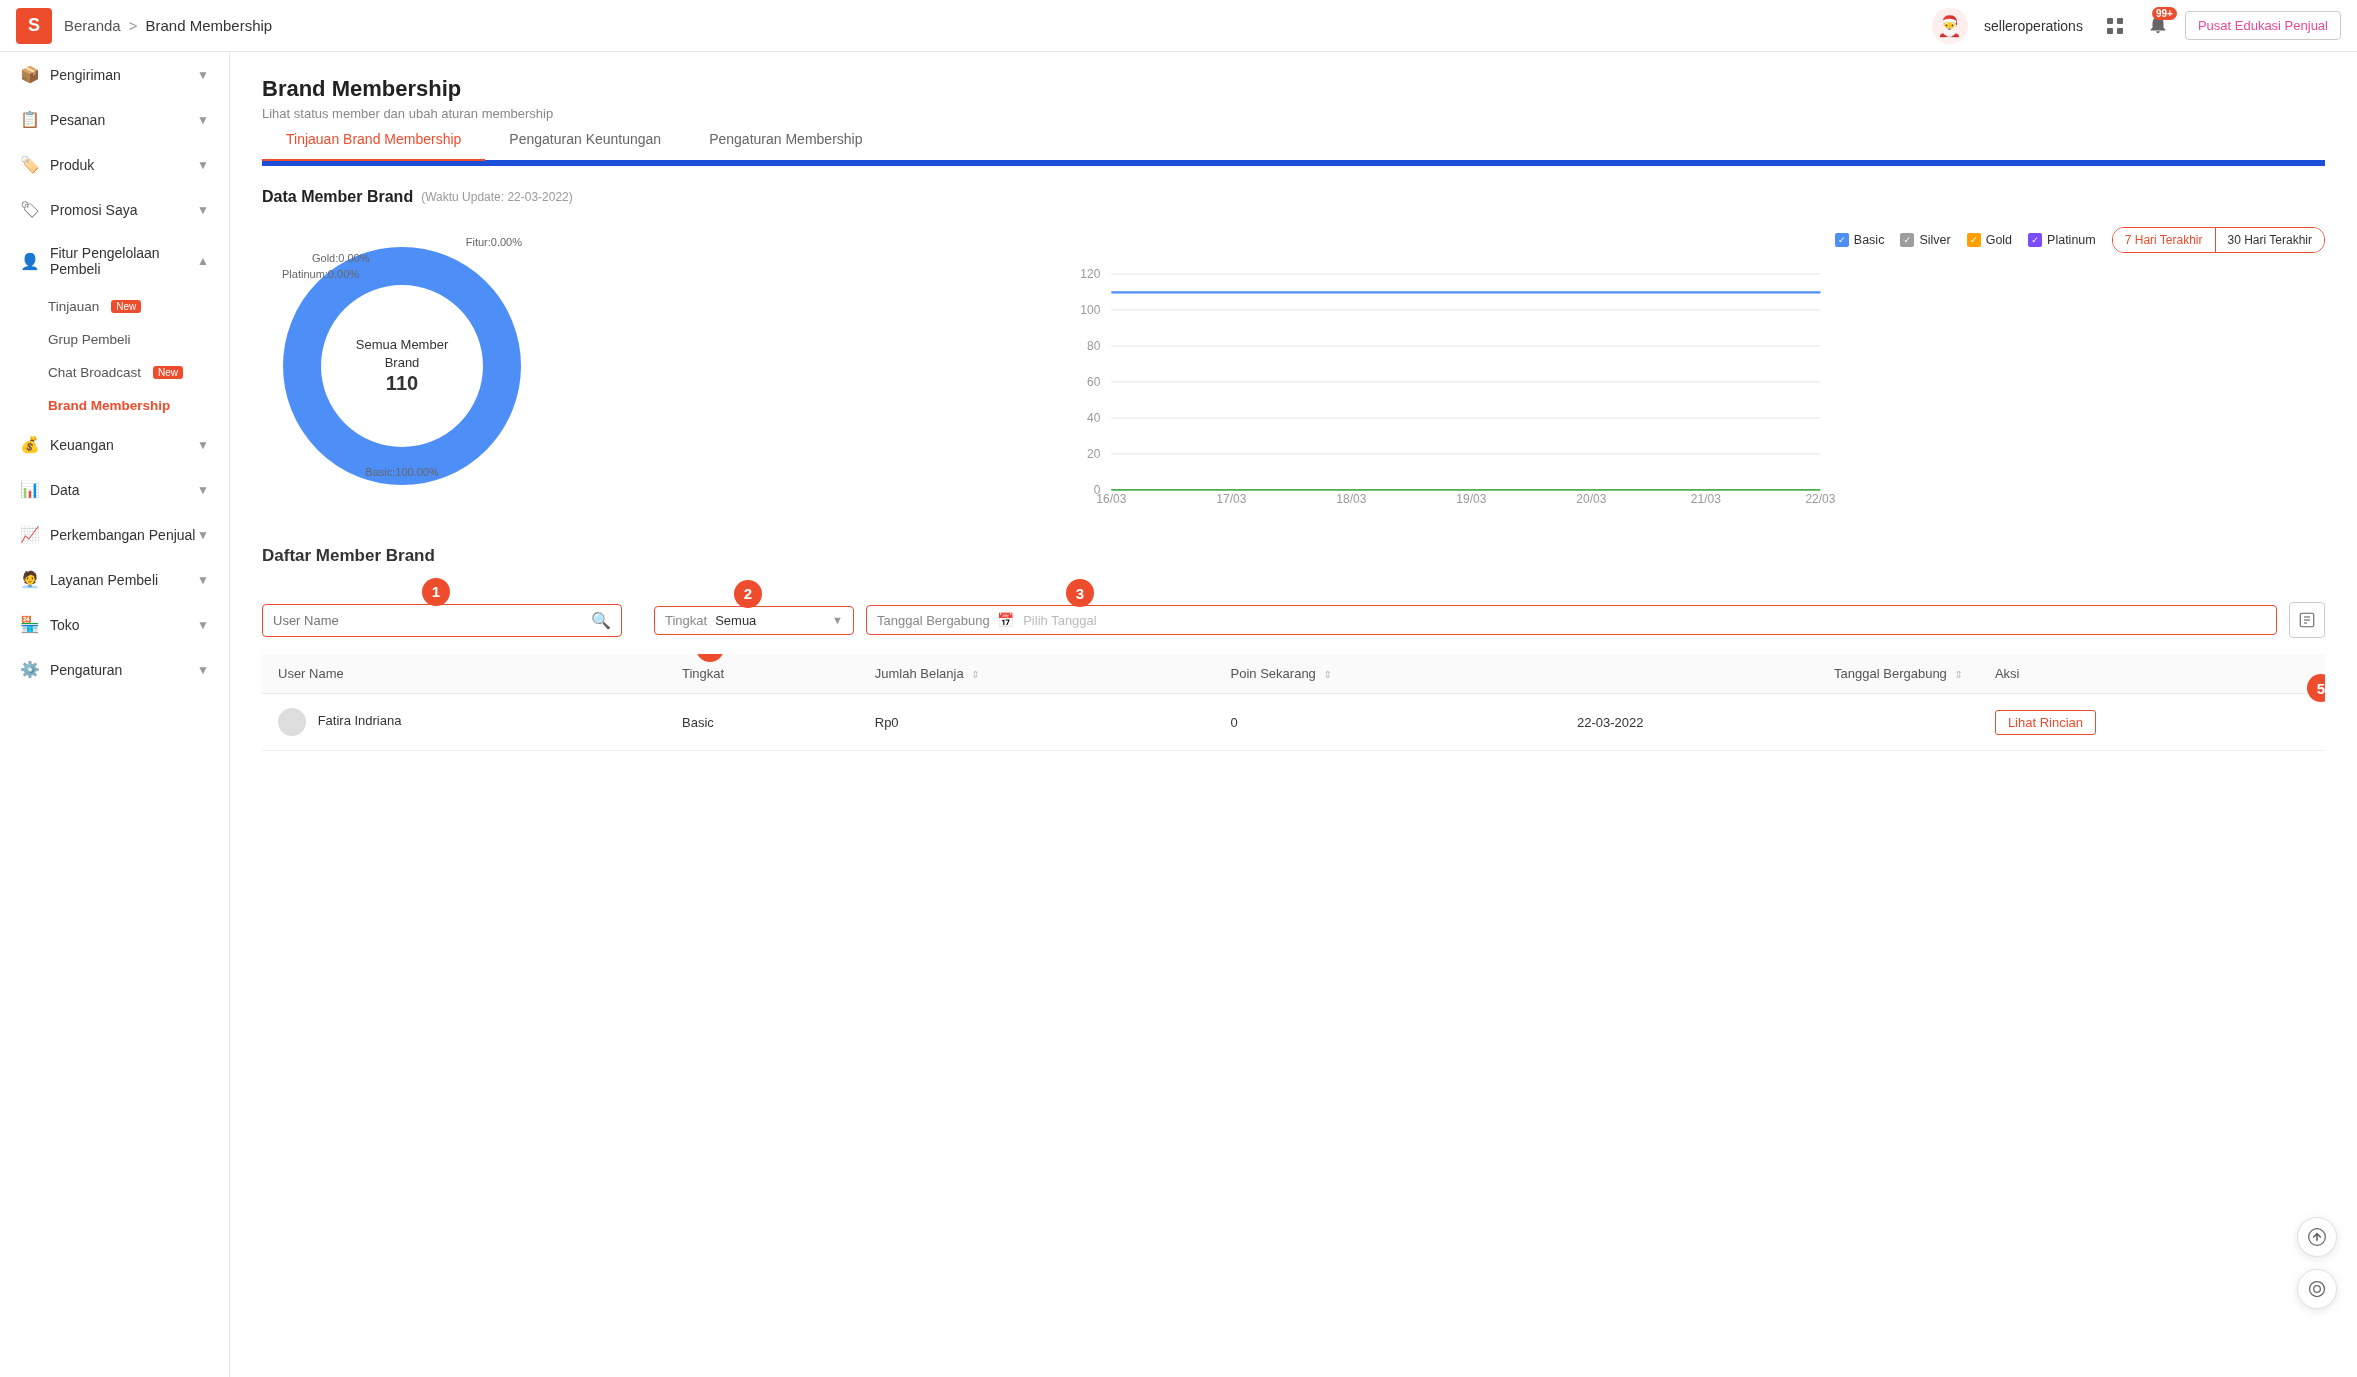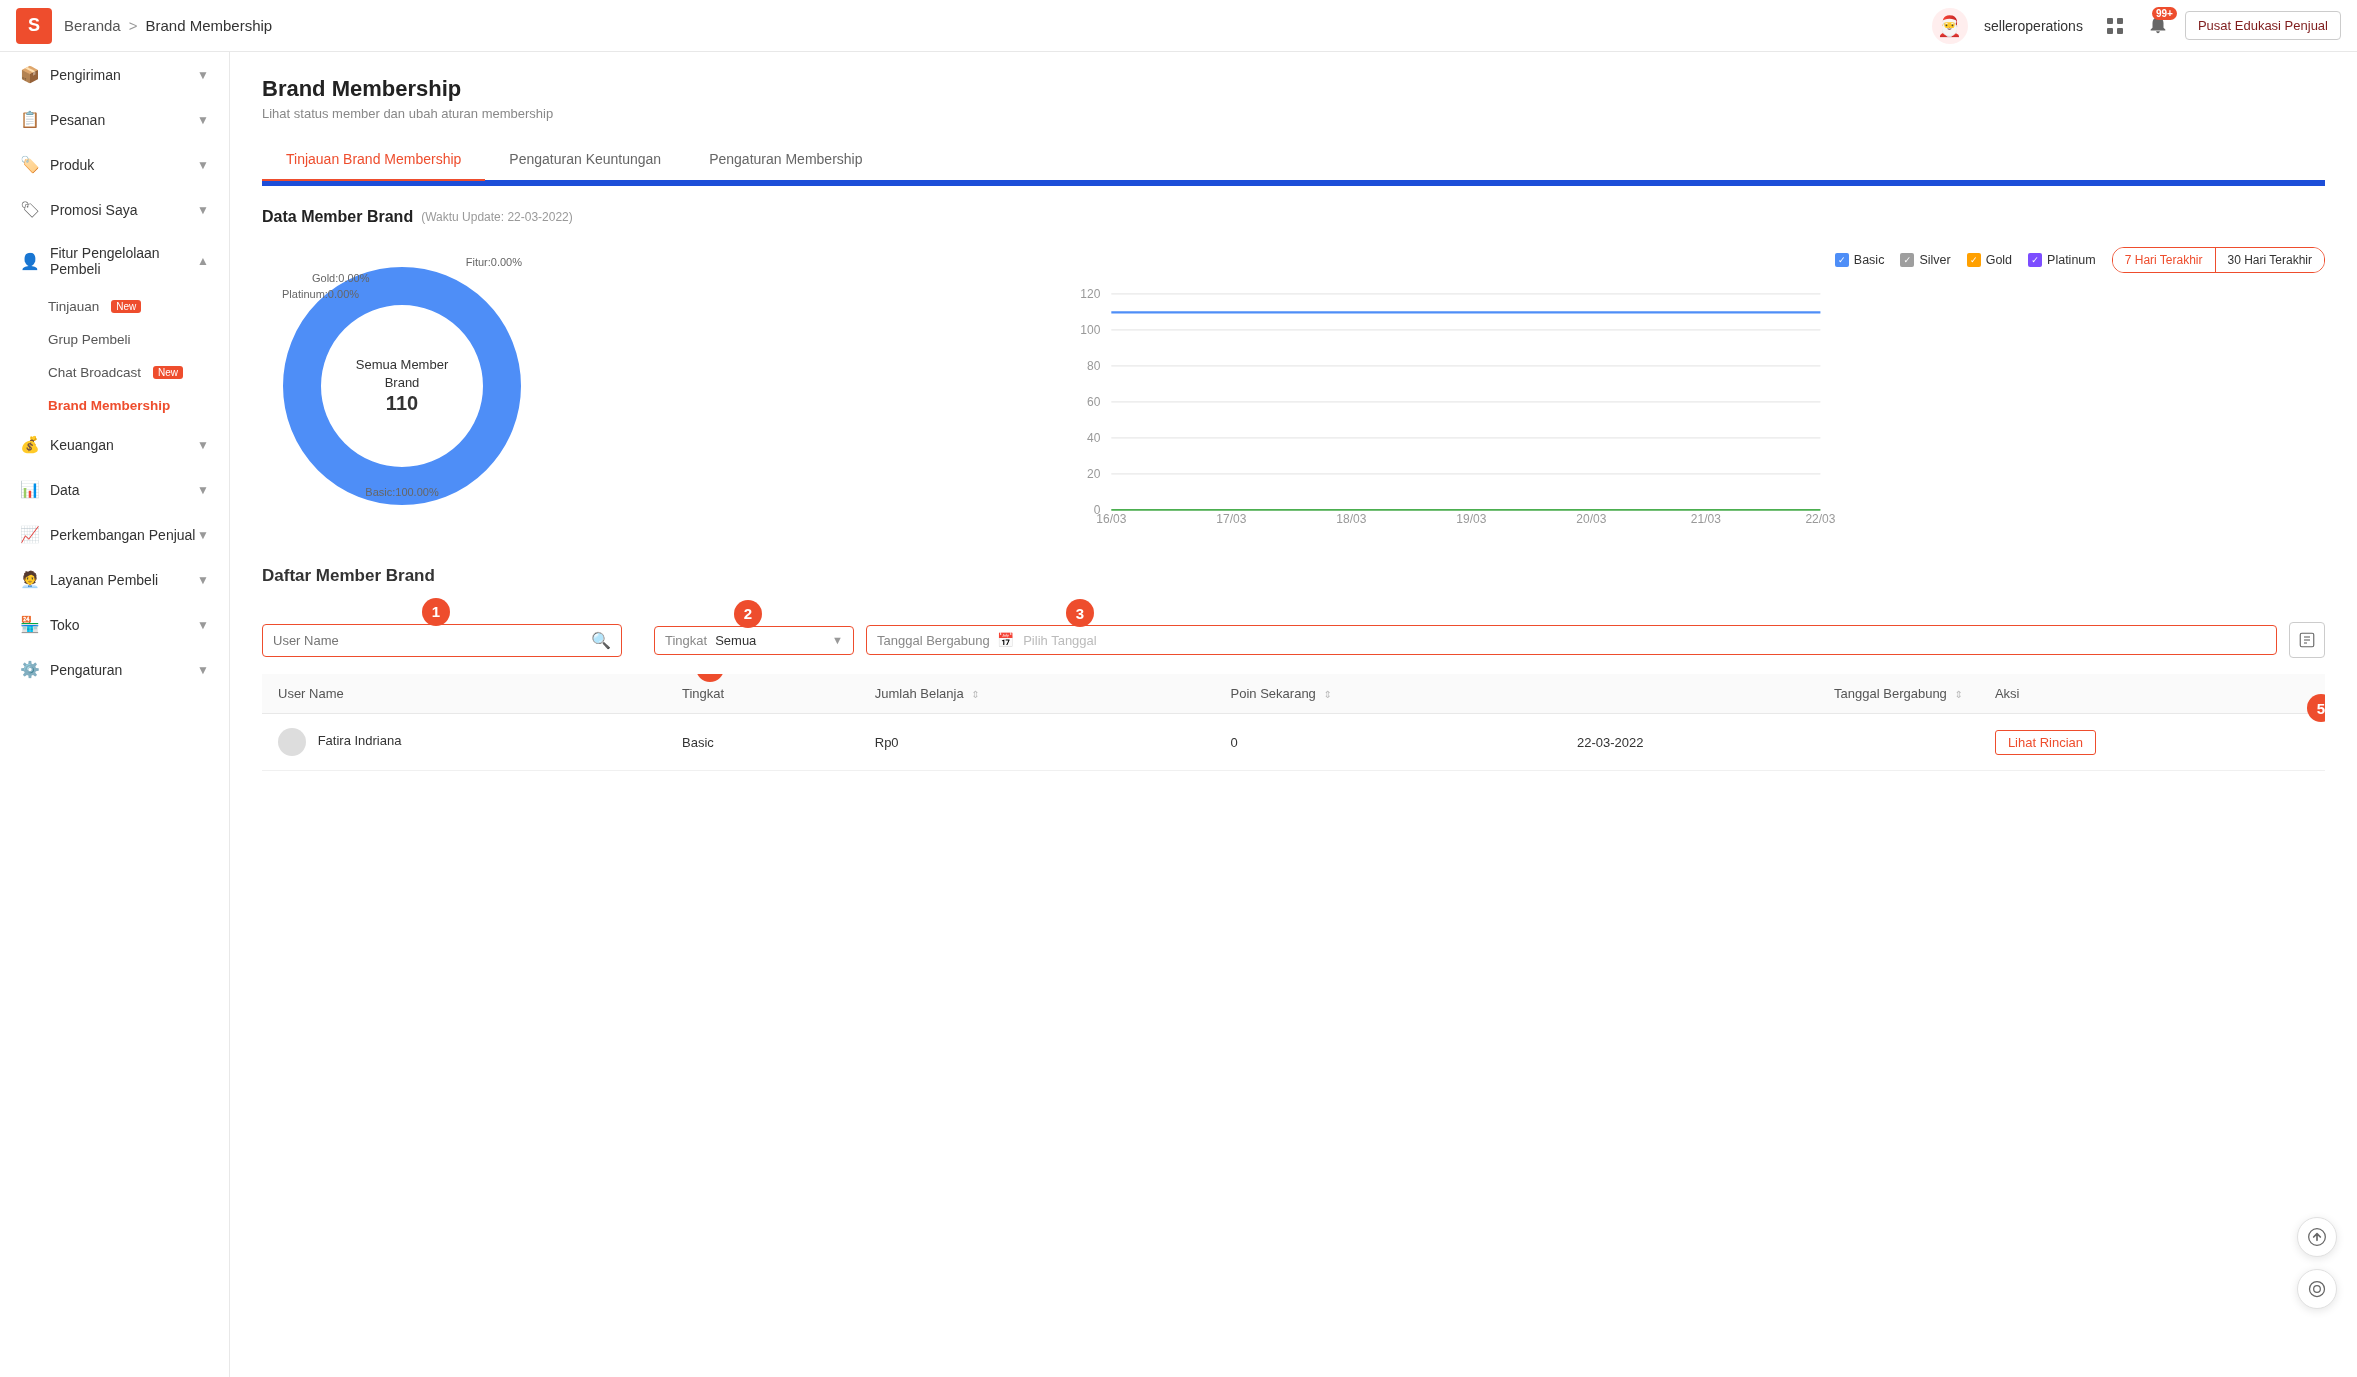--- a/index.html
+++ b/index.html
@@ -11,42 +11,42 @@
     .topnav-breadcrumb { display: flex; align-items: center; gap: 8px; font-size: 15px; color: #333; }
     .topnav-breadcrumb .home { color: #555; cursor: pointer; }
     .topnav-breadcrumb .sep { color: #999; }
     .topnav-breadcrumb .current { color: #333; font-weight: 500; }
     .topnav-right { margin-left: auto; display: flex; align-items: center; gap: 16px; }
     .topnav-avatar { width: 36px; height: 36px; border-radius: 50%; background: #fee; display: flex; align-items: center; justify-content: center; font-size: 20px; }
     .topnav-username { font-size: 14px; color: #333; }
     .topnav-grid { width: 32px; height: 32px; display: flex; align-items: center; justify-content: center; cursor: pointer; }
     .topnav-bell { position: relative; cursor: pointer; }
     .topnav-bell-badge { position: absolute; top: -6px; right: -8px; background: #ee4d2d; color: white; font-size: 10px; border-radius: 10px; padding: 1px 4px; font-weight: bold; }
-    .topnav-edu-btn { background: white; border: 1px solid #ccc; border-radius: 4px; padding: 6px 12px; font-size: 13px; cursor: pointer; color: #7f1d1d; }
+    .topnav-edu-btn { background: white; border: 1px solid #ccc; border-radius: 4px; padding: 6px 12px; font-size: 13px; cursor: pointer; color: #ec4899; }
 
     
     .body-wrap { display: flex; flex: 1; overflow: hidden; }
 
     
     .sidebar { width: 230px; background: white; border-right: 1px solid #e8e8e8; overflow-y: auto; flex-shrink: 0; }
     .sidebar-item { display: flex; align-items: center; justify-content: space-between; padding: 13px 20px; cursor: pointer; color: #333; font-size: 14px; }
     .sidebar-item .left { display: flex; align-items: center; gap: 10px; }
     .sidebar-item .icon { font-size: 16px; color: #666; }
     .sidebar-item .chevron { color: #999; font-size: 12px; }
     .sidebar-sub { padding: 0; }
     .sidebar-sub-item { padding: 9px 20px 9px 48px; cursor: pointer; color: #555; font-size: 13.5px; display: flex; align-items: center; gap: 8px; }
     .sidebar-sub-item.active { color: #ee4d2d; font-weight: 600; }
     .badge-new { background: #ee4d2d; color: white; font-size: 10px; border-radius: 3px; padding: 1px 5px; margin-left: 4px; }
 
     
     .main { flex: 1; overflow-y: auto; background: white; padding: 0; }
     .main-inner { padding: 24px 32px; }
 
     .page-title { font-size: 22px; font-weight: 600; color: #222; margin-bottom: 4px; }
-    .page-subtitle { font-size: 13px; color: #888; margin-bottom: 20px; }
+    .page-subtitle { font-size: 13px; color: #888; }
 
     
     .tabs { display: flex; border-bottom: 6px solid #1d4ed8; margin-bottom: 22px; }
     .tab { padding: 10px 24px 12px; cursor: pointer; font-size: 14px; color: #666; border-bottom: 2px solid transparent; margin-bottom: -1px; }
     .tab.active { color: #ee4d2d; border-bottom: 2px solid #ee4d2d; font-weight: 500; }
 
     
     .section-title { font-size: 16px; font-weight: 600; color: #222; margin-bottom: 20px; display: flex; align-items: center; gap: 8px; }
     .section-title .update-time { font-size: 12px; color: #999; font-weight: normal; }
 

